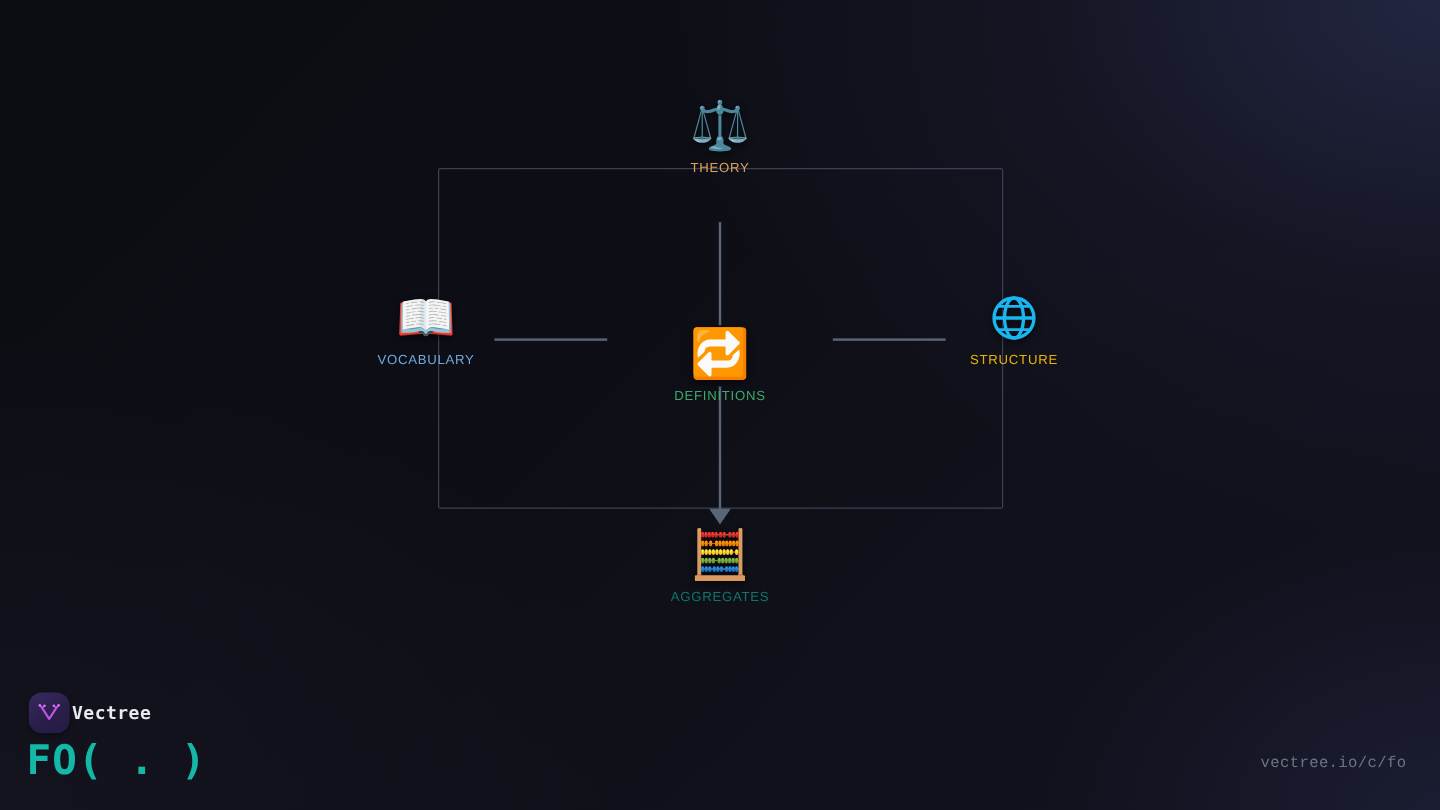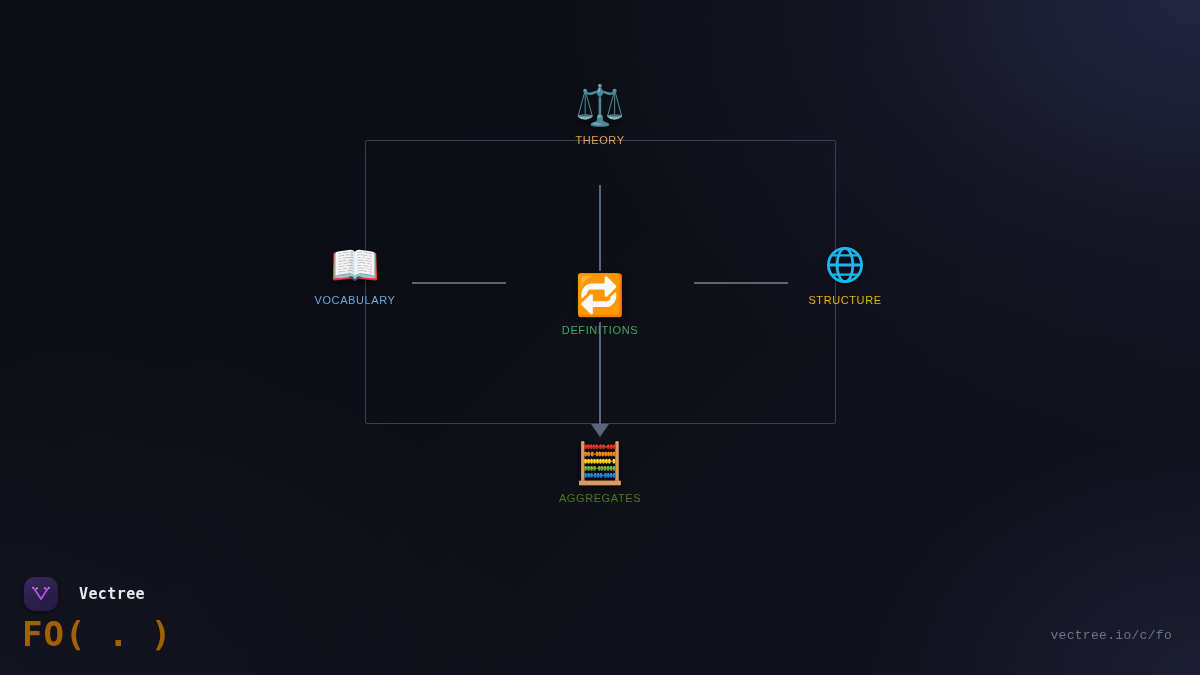--- a/index.html
+++ b/index.html
@@ -115,38 +115,38 @@
   .node-theory      { left:500px; top:82px;  }
   .node-vocabulary  { left:255px; top:242px; }
   .node-definitions { left:500px; top:272px; }
   .node-structure   { left:745px; top:242px; }
   .node-aggregates  { left:500px; top:440px; }
 
   .node-theory      .node-label { color:#e0a159; }
   .node-vocabulary  .node-label { color:#6fa8dc; }
   .node-definitions .node-label { color:#3fa86b; }
   .node-structure   .node-label { color:#eab308; }
-  .node-aggregates  .node-label { color:#4d7c0f; }
+  .node-aggregates  .node-label { color:#0f766e; }
 
   
   .globe-svg { width:42px; height:42px; display:block; }
 
   
   .footer {
     position:absolute;
     left:0; right:0; bottom:0;
     height:115px;
   }
   .brand {
     position:absolute;
     left:24px;
     top:17px;
     display:flex;
     align-items:center;
-    gap:21px;
+    gap:2px;
   }
   .brand-logo {
     width:34px;
     height:34px;
     border-radius:11px;
     background:linear-gradient(150deg,#3a2a60 0%, #2a1f4a 55%, #241a42 100%);
     display:flex;
     align-items:center;
     justify-content:center;
     box-shadow:0 1px 4px rgba(0,0,0,0.5);
@@ -159,21 +159,21 @@
     color:#e9eaf0;
     letter-spacing:0.4px;
   }
   .headline {
     position:absolute;
     left:22px;
     top:54px;
     font-family:"DejaVu Sans Mono", monospace;
     font-size:34px;
     font-weight:bold;
-    color:#a16207;
+    color:#14b8a6;
     letter-spacing:1px;
     white-space:nowrap;
   }
   .site-url {
     position:absolute;
     right:28px;
     bottom:32px;
     font-family:Liberation Mono, monospace;
     font-size:13px;
     color:#6e7383;

